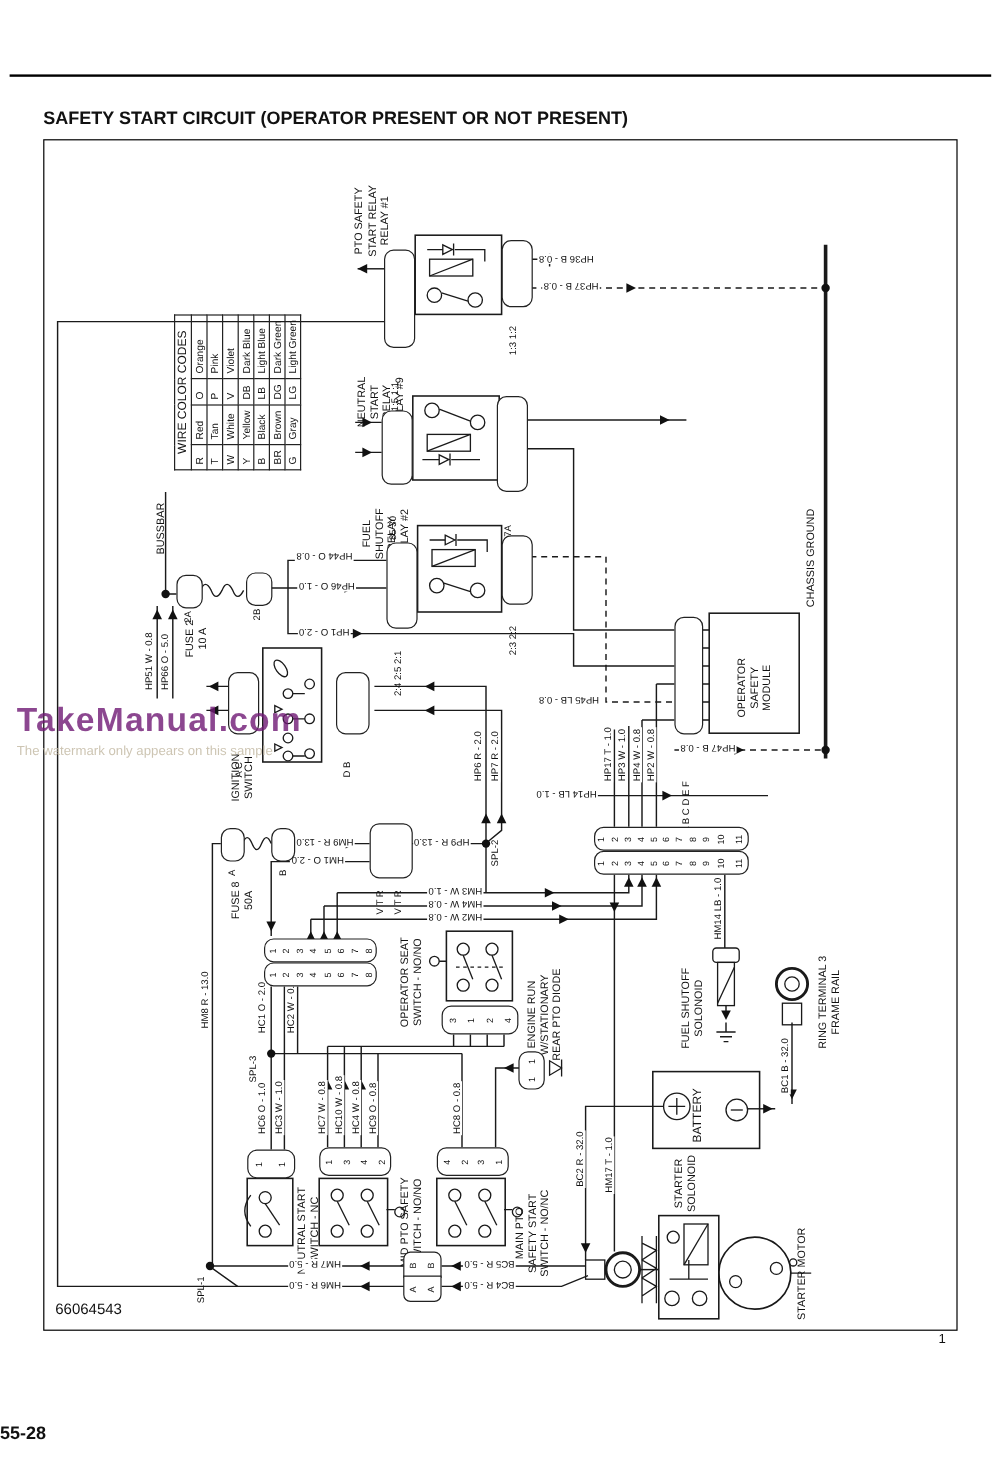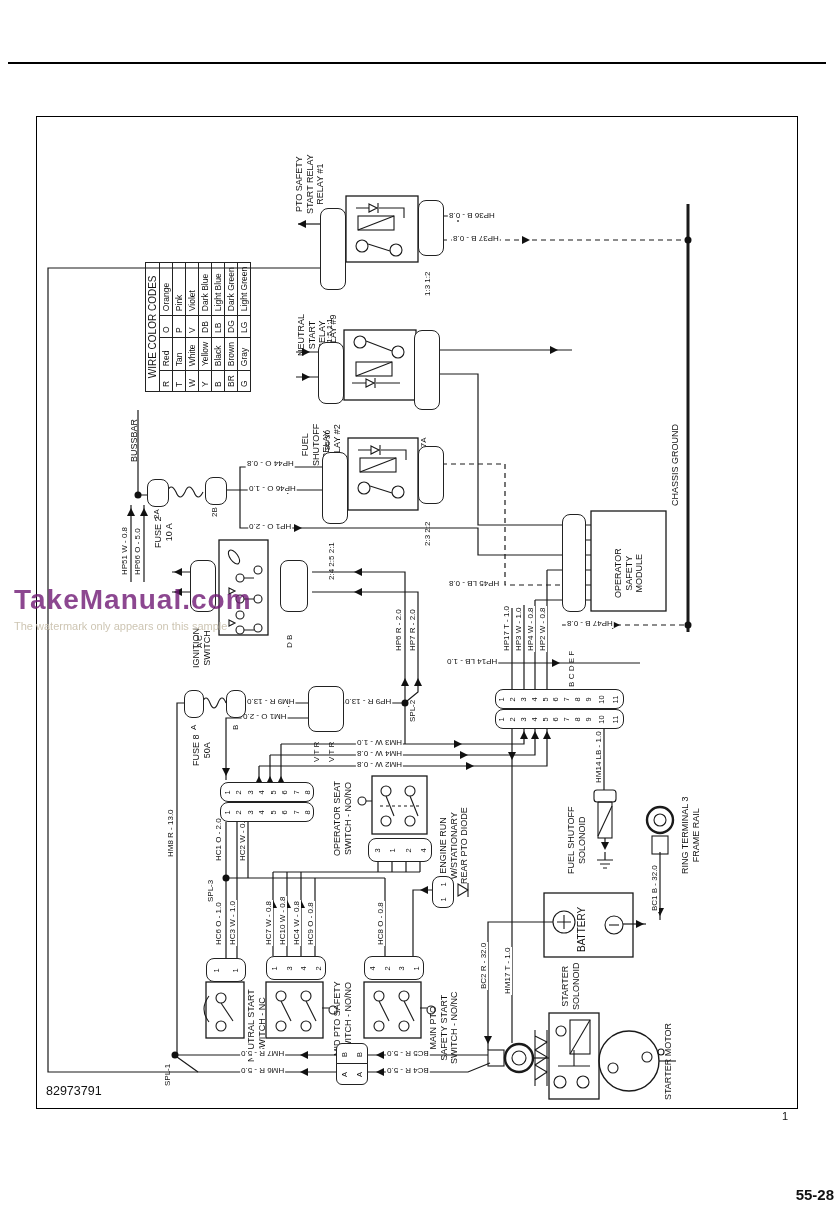--- a/index.html
+++ b/index.html
@@ -23,28 +23,29 @@
   .pins.vert{flex-direction:column;}
   .tbl-rot{position:absolute;left:145px;top:392px;transform-origin:0 0;transform:rotate(-90deg);}
   table.cc{border-collapse:collapse;font-size:8.5px;}
   table.cc td,table.cc th{border:1.1px solid #222;padding:1px 4px;font-weight:normal;white-space:nowrap;}
   table.cc th{font-size:10px;text-align:center;}
   .wm1{position:absolute;left:14px;top:584px;font-size:28px;font-weight:bold;
        color:#701a75;opacity:.8;letter-spacing:1px;}
   .wm2{position:absolute;left:14px;top:620px;font-size:11px;color:#c8bfab;opacity:.9;}
   .docnum{position:absolute;left:46px;top:1084px;font-size:12.5px;}
   .sheet{position:absolute;left:782px;top:1110px;font-size:11px;}
-  .pageno{position:absolute;top:1186px;left:0;width:100%;text-align:right;font-weight:bold;font-size:15px;}
+  .pageno{position:absolute;top:1186px;left:0;width:100%;text-align:left;font-weight:bold;font-size:15px;}
 </style>
 </head>
 <body>
 
 <div class="page">
 
   <div class="hdr-rule"></div>
+  <div class="title">SAFETY START CIRCUIT (OPERATOR PRESENT OR NOT PRESENT)</div>
   <div class="frame"></div>
 
   <svg class="wiring" width="834" height="1228" viewBox="0 0 834 1228">
     <g stroke="#1a1a1a" stroke-width="1.2" fill="none">
 
       <path d="M322,224 H298"></path>
       <path d="M322,268 H48 V1072 H338"></path>
       <path d="M442,216 H458 M458,211 V222"></path>
       <path d="M442,240 H686" stroke-dasharray="5,4"></path>
 
@@ -595,17 +596,17 @@
   <div class="conn" style="left:336px;top:1063px;width:30px;height:20px;border-radius:0 0 6px 6px">
       <div class="pins">
         <span>A</span>
         <span>A</span>
       </div>
     </div>
 
   <div class="wm1">TakeManual.com</div>
   <div class="wm2">The watermark only appears on this sample</div>
 
-  <div class="docnum">82973791</div>
+  <div class="docnum">66064543</div>
   <div class="sheet">1</div>
   <div class="pageno">55-28</div>
 
 </div>
 
 </body></html>

